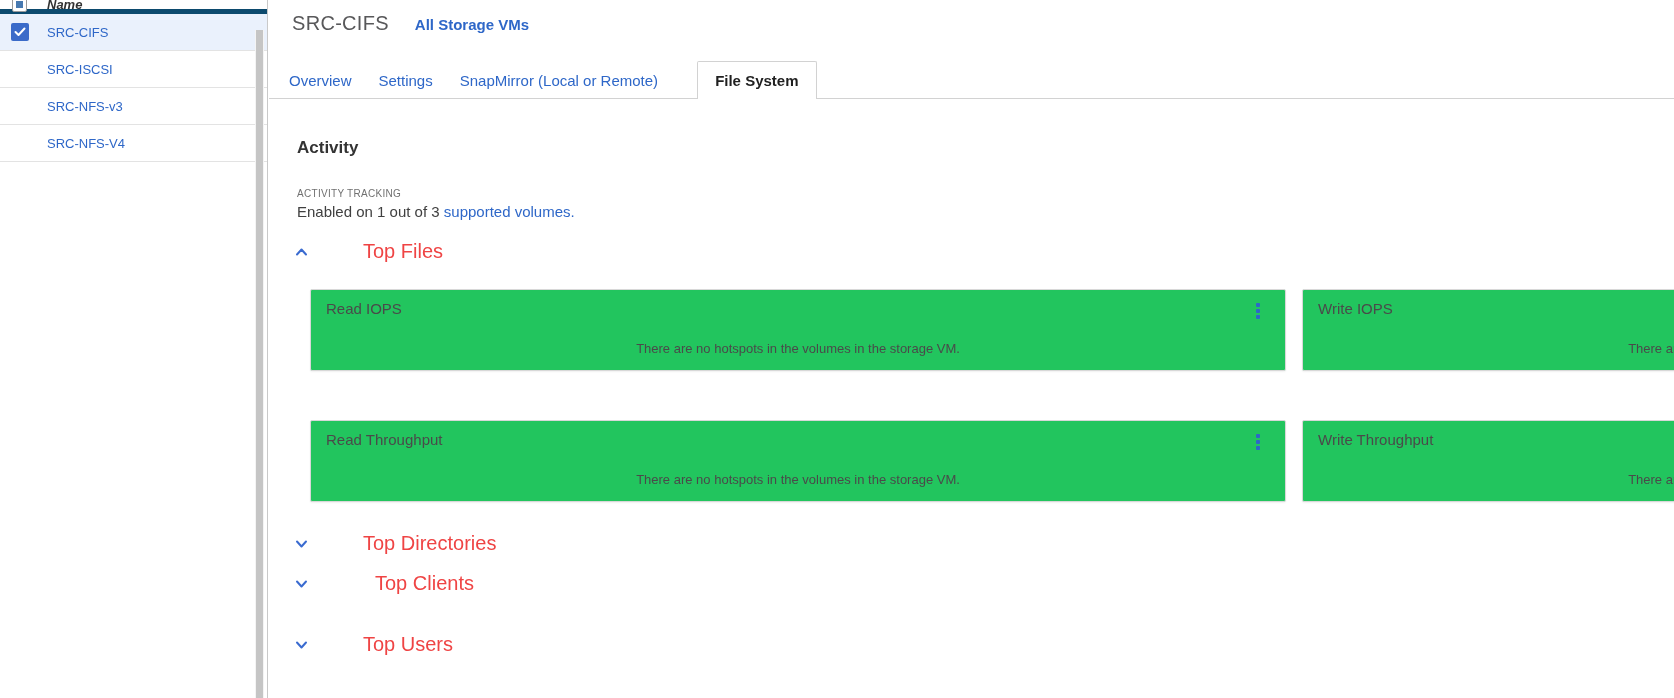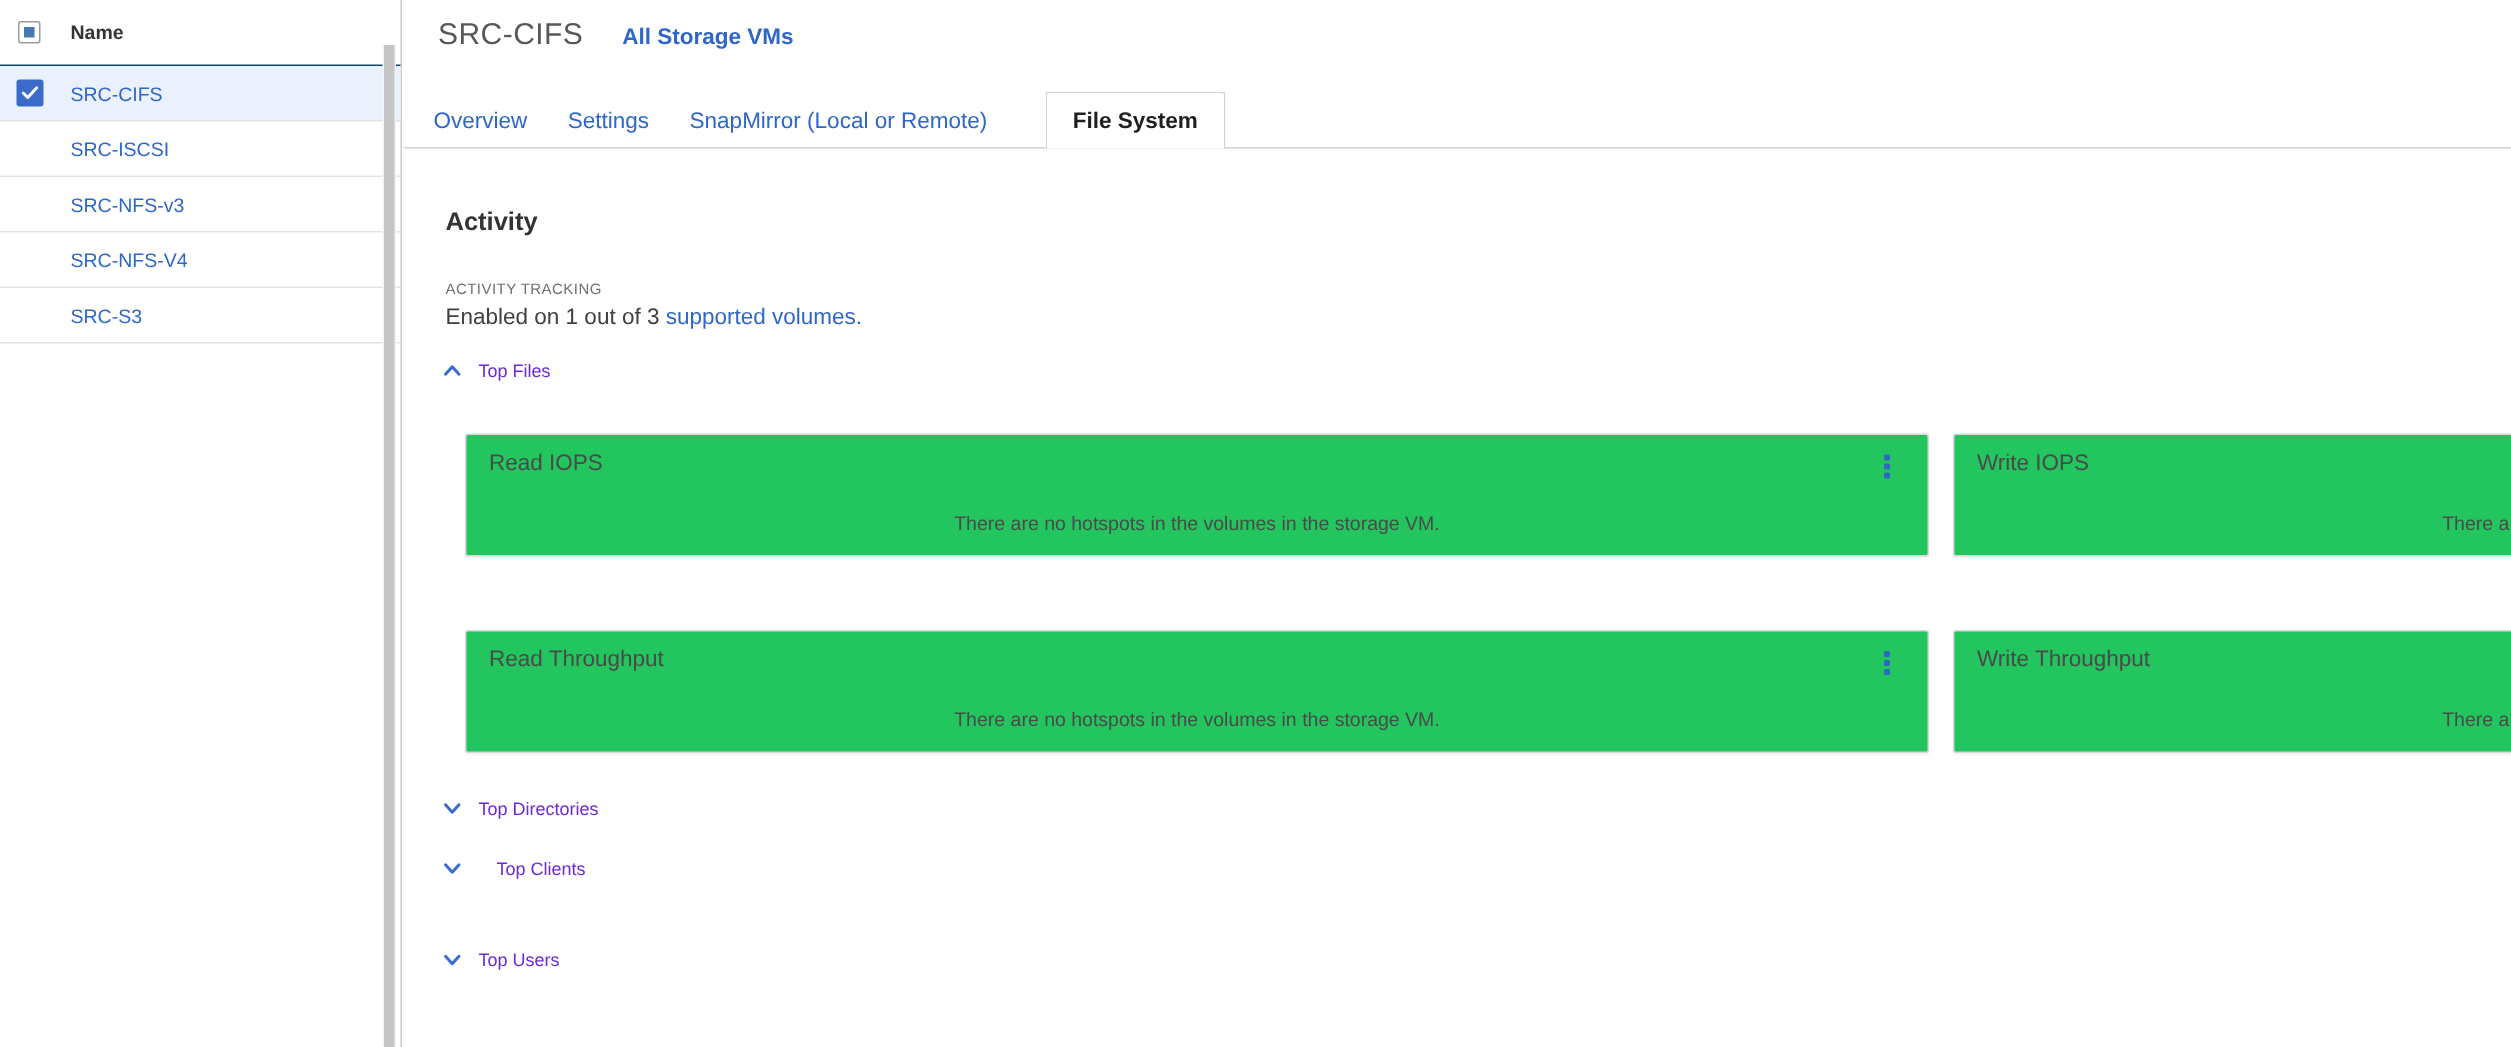--- a/index.html
+++ b/index.html
@@ -12,22 +12,22 @@
   }
   a { text-decoration: none; cursor: pointer; }
   .link { color: var(--link-blue, #2e67c8); }
 
   
   .sidebar {
     position: absolute; left: 0; top: 0; width: 268px; height: 698px;
     background: #ffffff; border-right: 1px solid #c9c9c9;
   }
   .sb-header {
-    position: relative; height: 44px; border-bottom: 1px solid #0c4a6e;
-    display: flex; align-items: center;
+    position: relative; height: 14px; border-bottom: 5px solid #0c4a6e;
+    display: flex; align-items: center; font-style: italic;
   }
   .sb-header-label {
     position: absolute; left: 47px; font-size: 13px; font-weight: bold; color: #333;
   }
   .sb-row {
     position: relative; height: 37px; border-bottom: 1px solid #e3e3e3;
     display: flex; align-items: center; cursor: pointer;
   }
   .sb-row.selected { background: var(--selected-row-bg, #eaf1fc); }
   .sb-link {
@@ -75,21 +75,21 @@
   }
 
   .activity-heading { position: absolute; left: 28px; top: 138px; font-size: 17px; font-weight: bold; color: #333; }
   .tracking-label { position: absolute; left: 28px; top: 188px; font-size: 10px; color: #707070; letter-spacing: 0.3px; }
   .tracking-line { position: absolute; left: 28px; top: 203px; font-size: 15px; color: #404040; }
 
   .section-header {
     position: absolute; left: 26px; display: flex; align-items: center; cursor: pointer;
   }
   .section-chevron { width: 13px; height: 10px; margin-right: 11px; display: inline-flex; }
-  .section-label { font-size: 12px; color: #6d28d9; }
+  .section-label { font-size: 20px; color: #ef4444; margin-left: 44px; }
 
   .cards-row { position: absolute; left: 41px; display: flex; gap: 16px; }
   .card {
     width: 976px; height: 82px; flex: none; position: relative;
     background: #22c55e; border: 1px solid #d8d8d8; border-radius: 2px;
     box-shadow: 0 1px 2px rgba(0,0,0,0.06);
   }
   .card-title { position: absolute; left: 15px; top: 10px; font-size: 15px; color: #4a4a4a; }
   .card-message { position: absolute; left: 0; right: 0; bottom: 14px; text-align: center; font-size: 13px; color: #4a4a4a; }
   .kebab {
@@ -119,23 +119,20 @@
     <a class="sb-link">SRC-CIFS</a>
   </div>
   <div class="sb-row">
     <a class="sb-link">SRC-ISCSI</a>
   </div>
   <div class="sb-row">
     <a class="sb-link">SRC-NFS-v3</a>
   </div>
   <div class="sb-row">
     <a class="sb-link">SRC-NFS-V4</a>
-  </div>
-  <div class="sb-row">
-    <a class="sb-link">SRC-S3</a>
   </div>
 
   <div class="sb-scrollbar">
     <div class="sb-thumb"></div>
   </div>
 </aside>
 
 <main class="content">
 
   <div class="page-header">

